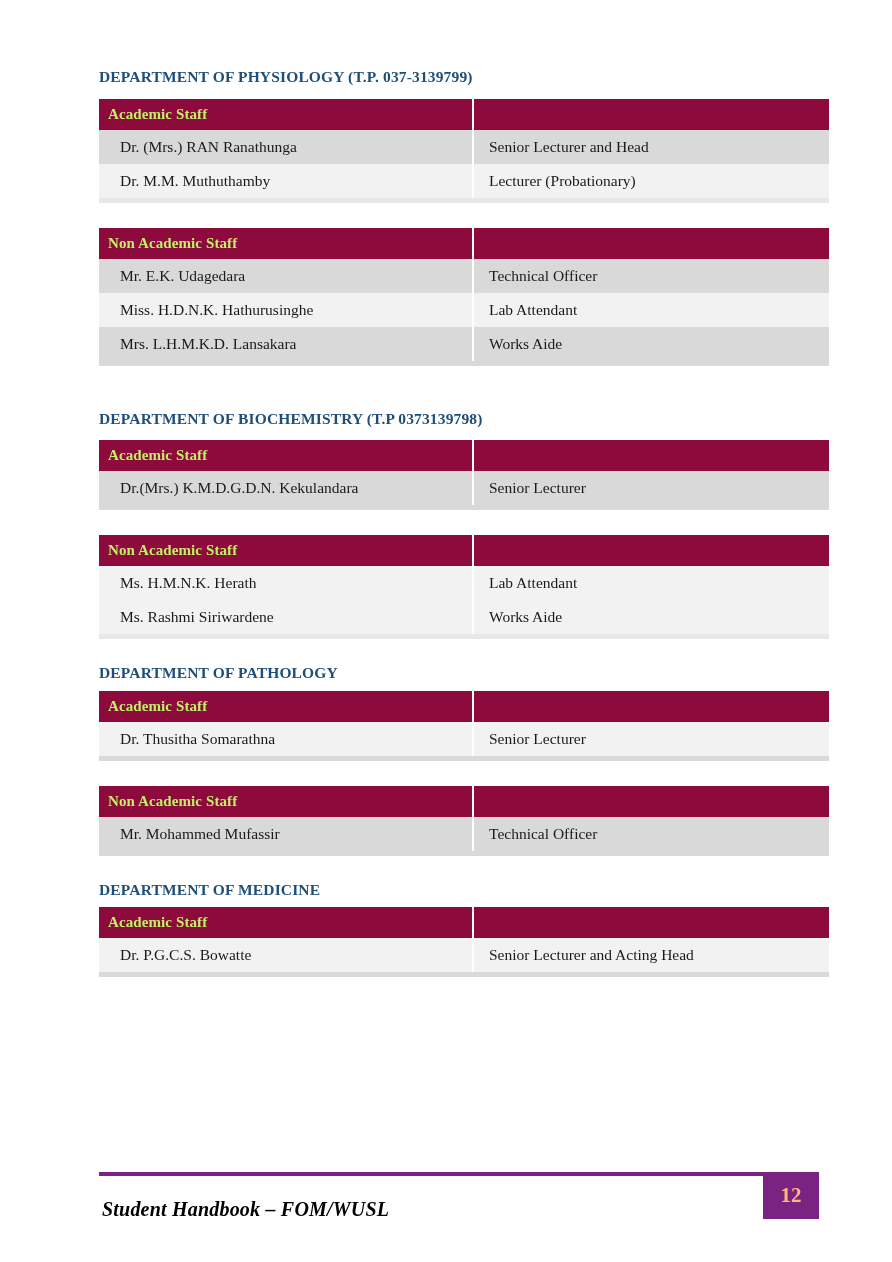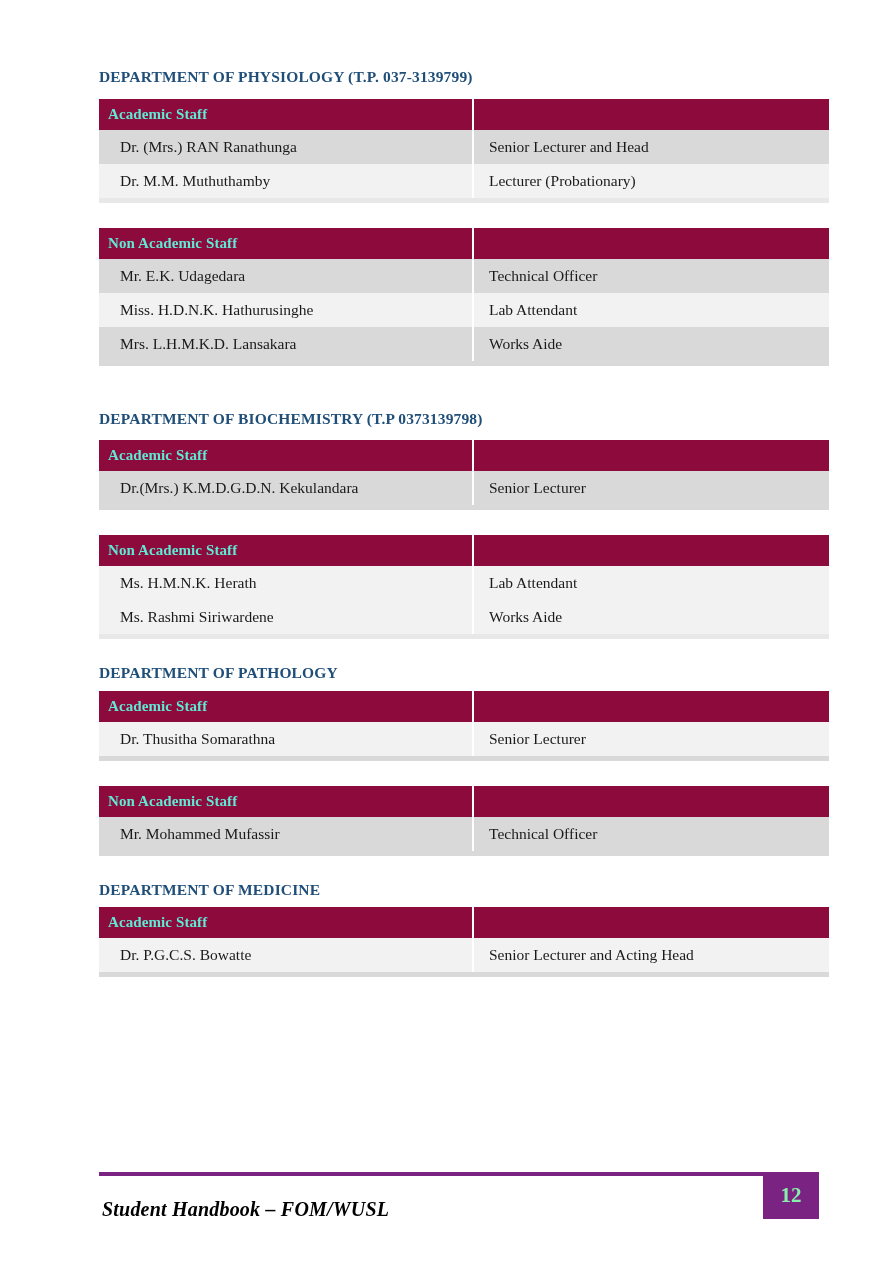--- a/index.html
+++ b/index.html
@@ -45,21 +45,21 @@
     width: 730px;
     border-collapse: collapse;
     table-layout: fixed;
     margin: 0;
   }
   .staff-table col.c1 { width: 374px; }
   .staff-table col.c2 { width: 356px; }
 
   .staff-table thead th {
     background: #8C0A3C;
-    color: #5eead4;
+    color: #bef264;
     font-family: "Liberation Serif", serif;
     font-weight: bold;
     font-size: 15px;
     text-align: left;
     height: 31px;
     padding: 0 0 0 9px;
     vertical-align: middle;
     border: none;
     letter-spacing: 0.1px;
   }
@@ -118,21 +118,21 @@
     height: 4px;
     background: #7B2382;
   }
   .page-badge {
     position: absolute;
     left: 664px;
     top: 0px;
     width: 56px;
     height: 47px;
     background: #7B2382;
-    color: #86efac;
+    color: #fdba74;
     font-family: "Liberation Serif", serif;
     font-weight: bold;
     font-size: 21px;
     display: flex;
     align-items: center;
     justify-content: center;
   }
   .footer-caption {
     position: absolute;
     left: 3px;

